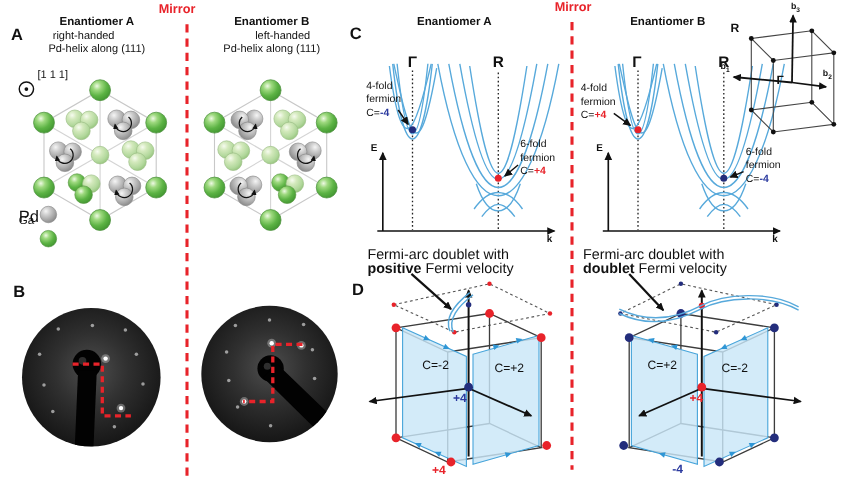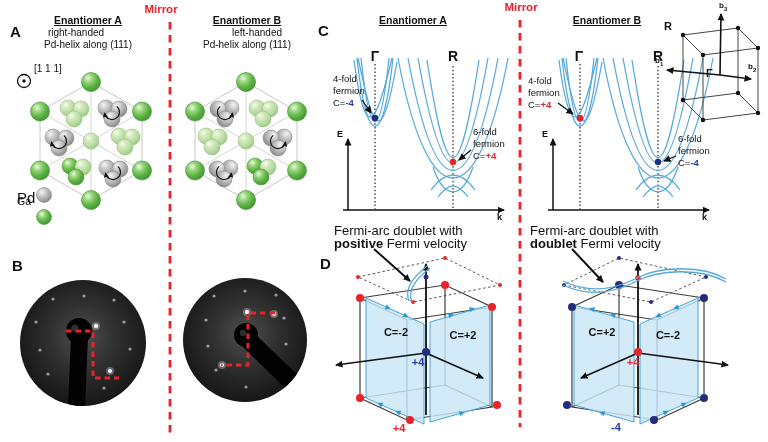--- a/index.html
+++ b/index.html
@@ -2,29 +2,29 @@
 <html><head>
 <meta charset="utf-8">
 <style>
   html,body{margin:0;padding:0;background:#fff}
   .canvas{position:relative;width:768px;height:442px;background:#ffffff;overflow:hidden;
           font-family:"Liberation Sans",sans-serif}
   svg.art{position:absolute;left:0;top:0}
   .t{position:absolute;white-space:nowrap;color:#111;line-height:1}
   .c{transform:translateX(-50%)}
   .pl{font-size:15px;font-weight:700}
-  .hdr{font-size:10.5px;font-weight:700;text-decoration:underline}
+  .hdr{font-size:10.5px;font-weight:700;}
   .sub{font-size:10px}
   .mirror{font-size:11.5px;font-weight:700;color:#e8232a}
   .sym{font-size:14px;font-weight:700}
   .axis{font-size:9px;font-weight:700}
   .ann{font-size:9.5px}
   .vneg{color:#2b3a9f;font-weight:700}
   .vpos{color:#e8232a;font-weight:700}
-  .plane{font-size:11px;font-weight:700}
+  .plane{font-size:11px;font-weight:400}
   .charge{font-size:11px;font-weight:700}
   .chg-r{color:#e8232a}
   .chg-b{color:#2b3a9f}
   .bz{font-size:8px;font-weight:700}
   .bz sub{font-size:6px}
   .cap{font-size:13px}
 </style>
 </head>
 <body>
 

